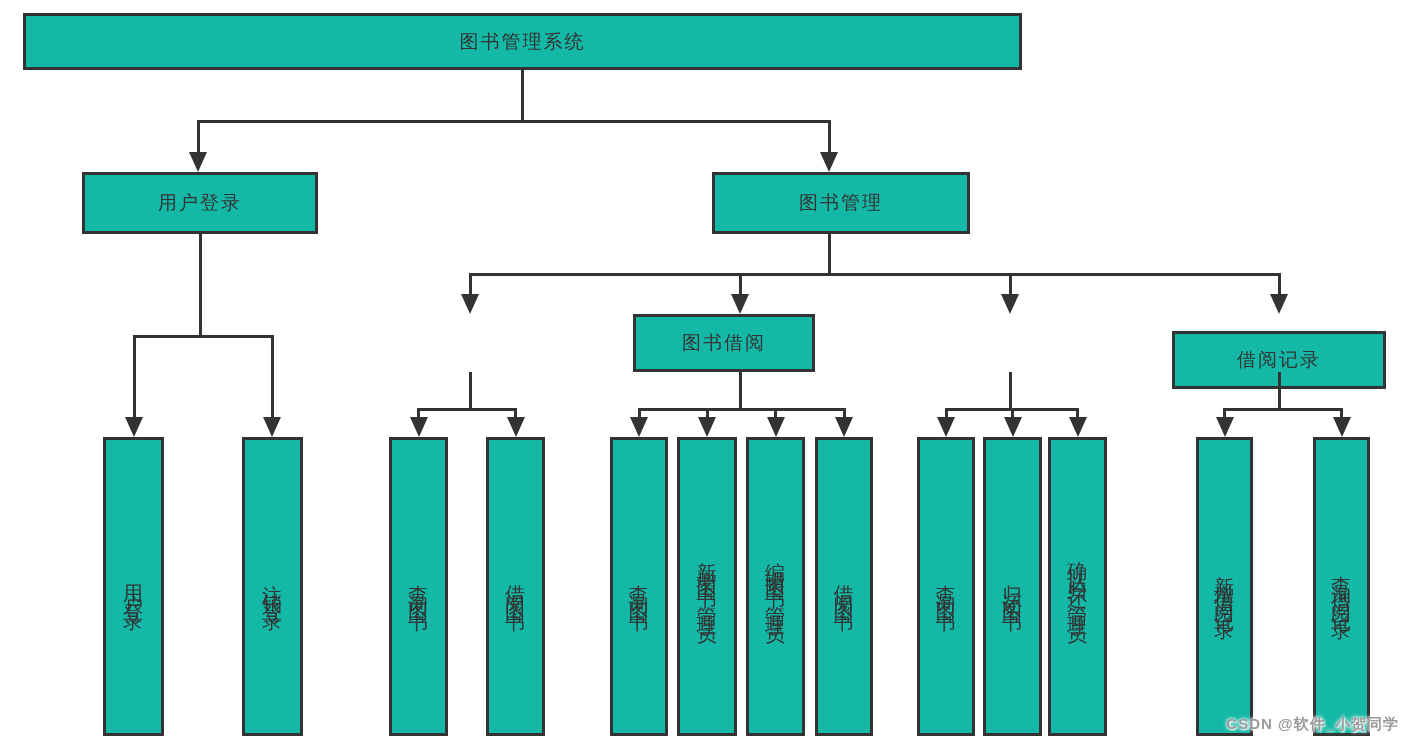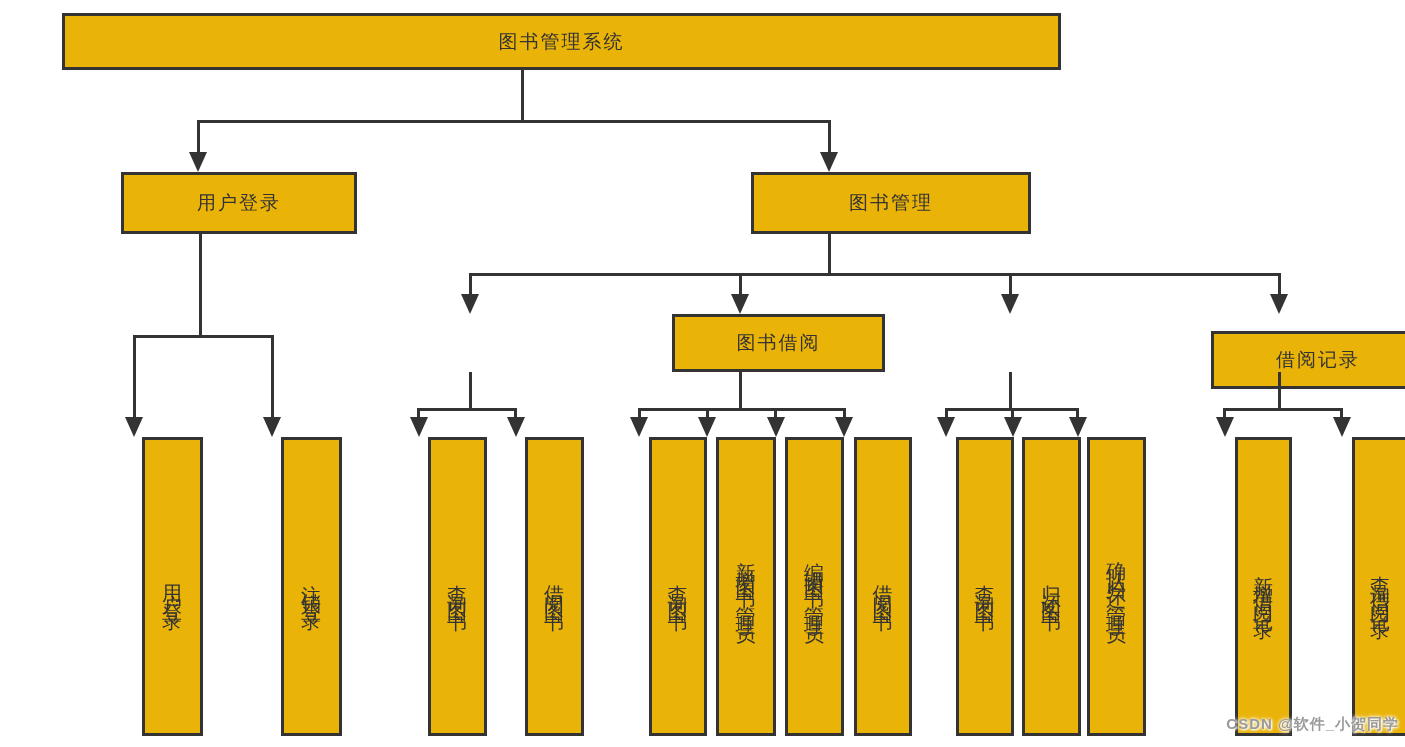--- a/index.html
+++ b/index.html
@@ -13,26 +13,25 @@
   .stage{
     position:relative;
     width:1405px;height:747px;
     background:var(--bg);
     overflow:hidden;
   }
   .box{
     position:absolute;
     box-sizing:border-box;
     border:3px solid var(--line);
-    background:#eab308;
+    background:#14b8a6;
     display:flex;
     align-items:center;
     justify-content:center;
     color:var(--text);
-    margin-left:39px;
   }
   .box.h span{
     font-size:19px;
     letter-spacing:2px;
     white-space:nowrap;
   }
   .box.v .vtext{
     writing-mode:vertical-rl;
     text-orientation:mixed;
     font-size:20px;
@@ -75,21 +74,21 @@
   <div class="line" style="left:520.5px;top:70px;width:3px;height:50px;"></div>
   <div class="line" style="left:196.5px;top:120px;width:634px;height:3px;"></div>
   <div class="line" style="left:196.5px;top:120px;width:3px;height:32px;"></div>
   <div class="arrow-head" style="left:189px;top:152px;"></div>
   <div class="line" style="left:827.5px;top:120px;width:3px;height:32px;"></div>
   <div class="arrow-head" style="left:820px;top:152px;"></div>
 
   <div class="box h" style="left:82px;top:172px;width:236px;height:62px;">
     <span>用户登录</span>
   </div>
-  <div class="box h" style="left:712px;top:172px;width:280px;height:62px;">
+  <div class="box h" style="left:712px;top:172px;width:258px;height:62px;">
     <span>图书管理</span>
   </div>
 
   <div class="line" style="left:198.5px;top:234px;width:3px;height:101px;"></div>
   <div class="line" style="left:132.5px;top:335px;width:141px;height:3px;"></div>
   <div class="line" style="left:132.5px;top:335px;width:3px;height:82px;"></div>
   <div class="arrow-head" style="left:125px;top:417px;"></div>
   <div class="line" style="left:270.5px;top:335px;width:3px;height:82px;"></div>
   <div class="arrow-head" style="left:263px;top:417px;"></div>
 
@@ -97,21 +96,21 @@
   <div class="line" style="left:468.5px;top:273px;width:812px;height:3px;"></div>
   <div class="line" style="left:468.5px;top:273px;width:3px;height:21px;"></div>
   <div class="arrow-head" style="left:461px;top:294px;"></div>
   <div class="line" style="left:738.5px;top:273px;width:3px;height:21px;"></div>
   <div class="arrow-head" style="left:731px;top:294px;"></div>
   <div class="line" style="left:1008.5px;top:273px;width:3px;height:21px;"></div>
   <div class="arrow-head" style="left:1001px;top:294px;"></div>
   <div class="line" style="left:1277.5px;top:273px;width:3px;height:21px;"></div>
   <div class="arrow-head" style="left:1270px;top:294px;"></div>
 
-  <div class="box h" style="left:633px;top:314px;width:213px;height:58px;">
+  <div class="box h" style="left:633px;top:314px;width:182px;height:58px;">
     <span>图书借阅</span>
   </div>
   <div class="box h" style="left:1172px;top:331px;width:214px;height:58px;">
     <span>借阅记录</span>
   </div>
 
   <div class="line" style="left:468.5px;top:372px;width:3px;height:36px;"></div>
   <div class="line" style="left:417px;top:408px;width:100px;height:3px;"></div>
   <div class="line" style="left:417px;top:408px;width:3px;height:9px;"></div>
   <div class="arrow-head" style="left:409.5px;top:417px;"></div>

